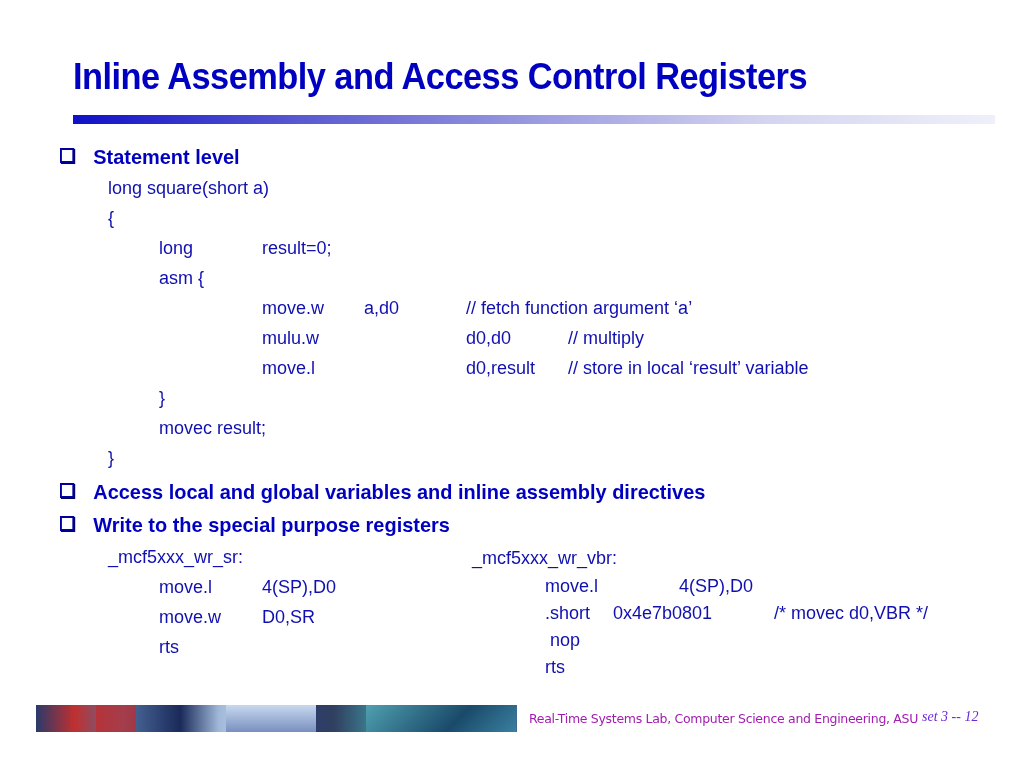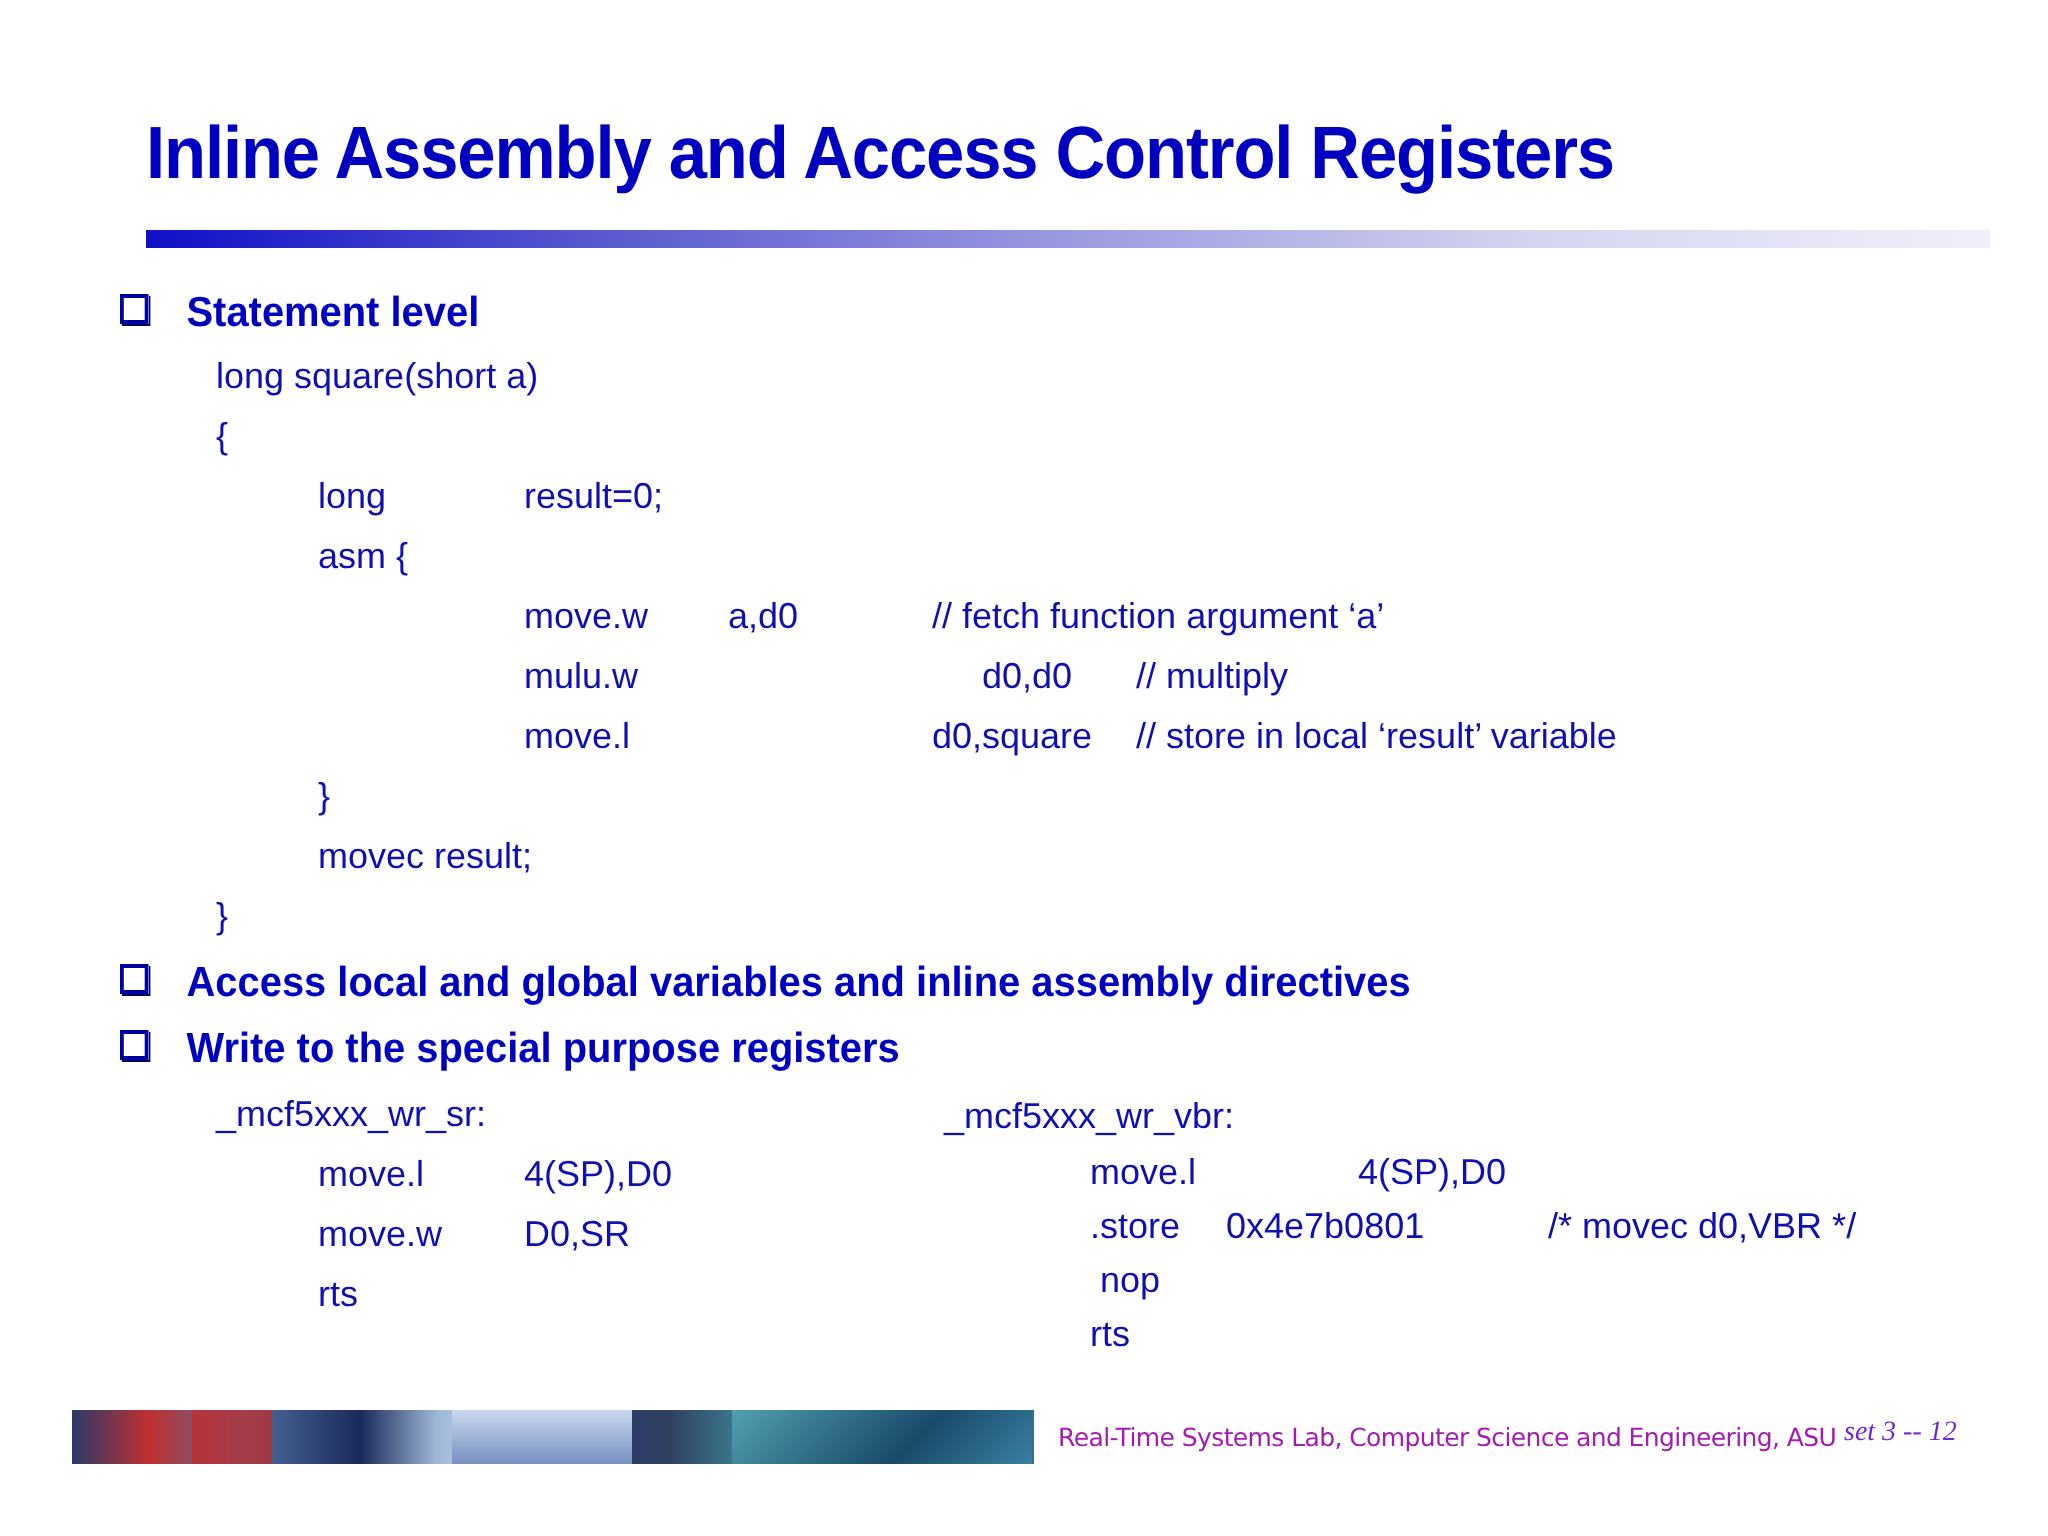--- a/index.html
+++ b/index.html
@@ -40,25 +40,25 @@
   <div class="code" style="left:108px; top:208px;">{</div>
   <div class="code" style="left:159px; top:238px;">long</div>
   <div class="code" style="left:262px; top:238px;">result=0;</div>
   <div class="code" style="left:159px; top:268px;">asm {</div>
 
   <div class="code" style="left:262px; top:298px;">move.w</div>
   <div class="code" style="left:364px; top:298px;">a,d0</div>
   <div class="code" style="left:466px; top:298px;">// fetch function argument ‘a’</div>
 
   <div class="code" style="left:262px; top:328px;">mulu.w</div>
-  <div class="code" style="left:466px; top:328px;margin-left:25px;">d0,d0</div>
+  <div class="code" style="left:466px; top:328px;">d0,d0</div>
   <div class="code" style="left:568px; top:328px;">// multiply</div>
 
   <div class="code" style="left:262px; top:358px;">move.l</div>
-  <div class="code" style="left:466px; top:358px;">d0,square</div>
+  <div class="code" style="left:466px; top:358px;">d0,result</div>
   <div class="code" style="left:568px; top:358px;">// store in local ‘result’ variable</div>
 
   <div class="code" style="left:159px; top:388px;">}</div>
   <div class="code" style="left:159px; top:418px;">movec result;</div>
   <div class="code" style="left:108px; top:448px;">}</div>
 
   <div class="bullet" style="left:60px; top:480px;">
     <span class="box"></span><span>Access local and global variables and inline assembly directives</span>
   </div>
 
@@ -69,21 +69,21 @@
   <div class="code" style="left:108px; top:547px;">_mcf5xxx_wr_sr:</div>
   <div class="code" style="left:159px; top:577px;">move.l</div>
   <div class="code" style="left:262px; top:577px;">4(SP),D0</div>
   <div class="code" style="left:159px; top:607px;">move.w</div>
   <div class="code" style="left:262px; top:607px;">D0,SR</div>
   <div class="code" style="left:159px; top:637px;">rts</div>
 
   <div class="code" style="left:472px; top:548px;">_mcf5xxx_wr_vbr:</div>
   <div class="code" style="left:545px; top:576px;">move.l</div>
   <div class="code" style="left:679px; top:576px;">4(SP),D0</div>
-  <div class="code" style="left:545px; top:603px;">.store</div>
+  <div class="code" style="left:545px; top:603px;">.short</div>
   <div class="code" style="left:613px; top:603px;">0x4e7b0801</div>
   <div class="code" style="left:774px; top:603px;">/* movec d0,VBR */</div>
   <div class="code" style="left:550px; top:630px;">nop</div>
   <div class="code" style="left:545px; top:657px;">rts</div>
 </div>
 
 <div class="footer-img">
   <div class="seg" style="left:60px; width:40px; background: rgba(200,40,40,0.7);"></div>
   <div class="seg" style="left:190px; width:90px; background: linear-gradient(to bottom, #c8d8ee, #7890c0);"></div>
   <div class="seg" style="left:330px; width:150px; background: linear-gradient(135deg, #50a0b0, #1a4a6a 60%, #3a80a0);"></div>

